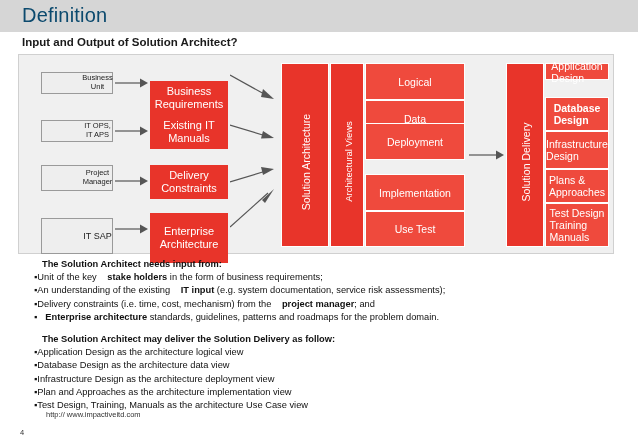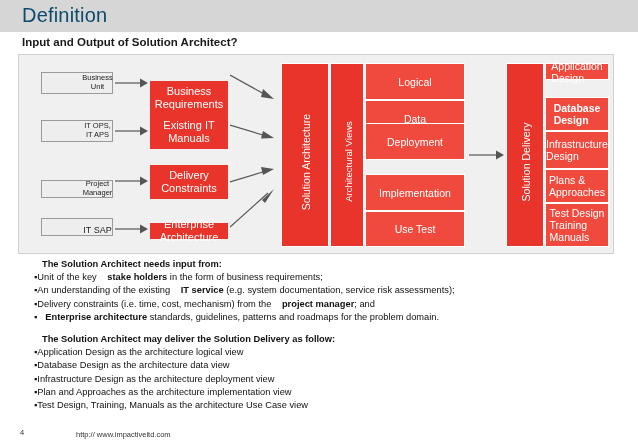--- a/index.html
+++ b/index.html
@@ -76,22 +76,22 @@
   
   .body-text {
     position:absolute; left:34px; top:258px; width:480px;
     font-size:9.3px; color:#111; line-height:1.42;
   }
   .body-text p { margin:0; }
   .body-text .b { font-weight:bold;margin-left:8px; }
   .bullet { }
   .gap { height:9px; }
   .url {
-    position:absolute; left:46px; top:430px;
-    font-size:7.5px; color:#333;margin-left:30px;
+    position:absolute; left:46px; top:410px;
+    font-size:7.5px; color:#333;
   }
   .pagenum {
     position:absolute; left:20px; top:428px;
     font-size:7.5px; color:#333;
   }
 </style>
 </head>
 <body>
 
 <div class="header-band">
@@ -100,25 +100,25 @@
 <div class="subtitle">Input and Output of Solution Architect?</div>
 
 <div class="diagram">
 
   <div class="gbox" style="left:22px; top:17px; width:72px; height:22px;">
     <span>Business Unit</span>
   </div>
   <div class="gbox" style="left:22px; top:65px; width:72px; height:22px;">
     <span>IT OPS, IT APS</span>
   </div>
-  <div class="gbox" style="left:22px; top:125px; width:72px; height:18px; white-space:pre-line;">
+  <div class="gbox" style="left:22px; top:110px; width:72px; height:26px; white-space:pre-line;">
     <span>Project
 Manager</span>
   </div>
-  <div class="gbox" style="left:22px; top:163px; width:72px; height:18px; font-size:9px;align-items:flex-end;">
+  <div class="gbox" style="left:22px; top:163px; width:72px; height:36px; font-size:9px;">
     <span>IT SAP</span>
   </div>
 
   <svg class="arrow" style="left:96px; top:21px;" width="34" height="14">
     <line x1="0" y1="7" x2="25" y2="7" stroke="#555" stroke-width="1.2"></line>
     <polygon points="25,2.5 33,7 25,11.5" fill="#555"></polygon>
   </svg>
   <svg class="arrow" style="left:96px; top:69px;" width="34" height="14">
     <line x1="0" y1="7" x2="25" y2="7" stroke="#555" stroke-width="1.2"></line>
     <polygon points="25,2.5 33,7 25,11.5" fill="#555"></polygon>
@@ -137,21 +137,21 @@
 Requirements</span>
   </div>
   <div class="rbox" style="left:131px; top:60px; width:78px; height:34px; white-space:pre-line;">
     <span>Existing IT
 Manuals</span>
   </div>
   <div class="rbox" style="left:131px; top:110px; width:78px; height:34px; white-space:pre-line;">
     <span>Delivery
 Constraints</span>
   </div>
-  <div class="rbox" style="left:131px; top:168px; width:78px; height:16px; white-space:pre-line;align-items:center;">
+  <div class="rbox" style="left:131px; top:158px; width:78px; height:50px; white-space:pre-line;align-items:center;">
     <span>Enterprise
 Architecture</span>
   </div>
 
   <svg class="arrow" style="left:211px; top:14px;" width="46" height="36">
     <line x1="0" y1="6" x2="36" y2="26" stroke="#555" stroke-width="1.2"></line>
     <polygon points="33,20 44,30 31,28" fill="#555"></polygon>
   </svg>
   <svg class="arrow" style="left:211px; top:64px;" width="46" height="26">
     <line x1="0" y1="6" x2="36" y2="17" stroke="#555" stroke-width="1.2"></line>
@@ -220,21 +220,21 @@
 Training
 Manuals</span>
   </div>
 </div>
 
 <div class="body-text">
   <p class="b">The Solution Architect needs input from:</p>
 
   <p class="bullet">▪<span>Unit of the key </span><span class="b">stake holders</span><span> in the form of business requirements;</span></p>
 
-  <p class="bullet">▪<span>An understanding of the existing </span><span class="b">IT service</span><span> (e.g. system documentation, service risk assessments);</span></p>
+  <p class="bullet">▪<span>An understanding of the existing </span><span class="b">IT input</span><span> (e.g. system documentation, service risk assessments);</span></p>
 
   <p class="bullet">▪<span>Delivery constraints (i.e. time, cost, mechanism) from the </span><span class="b">project manager</span><span>; and</span></p>
 
   <p class="bullet">▪<span></span><span class="b">Enterprise architecture</span><span> standards, guidelines, patterns and roadmaps for the problem domain.</span></p>
 
   <div class="gap"></div>
 
   <p class="b">The Solution Architect may deliver the Solution Delivery as follow:</p>
 
   <p class="bullet">▪<span>Application Design as the architecture logical view</span></p>

